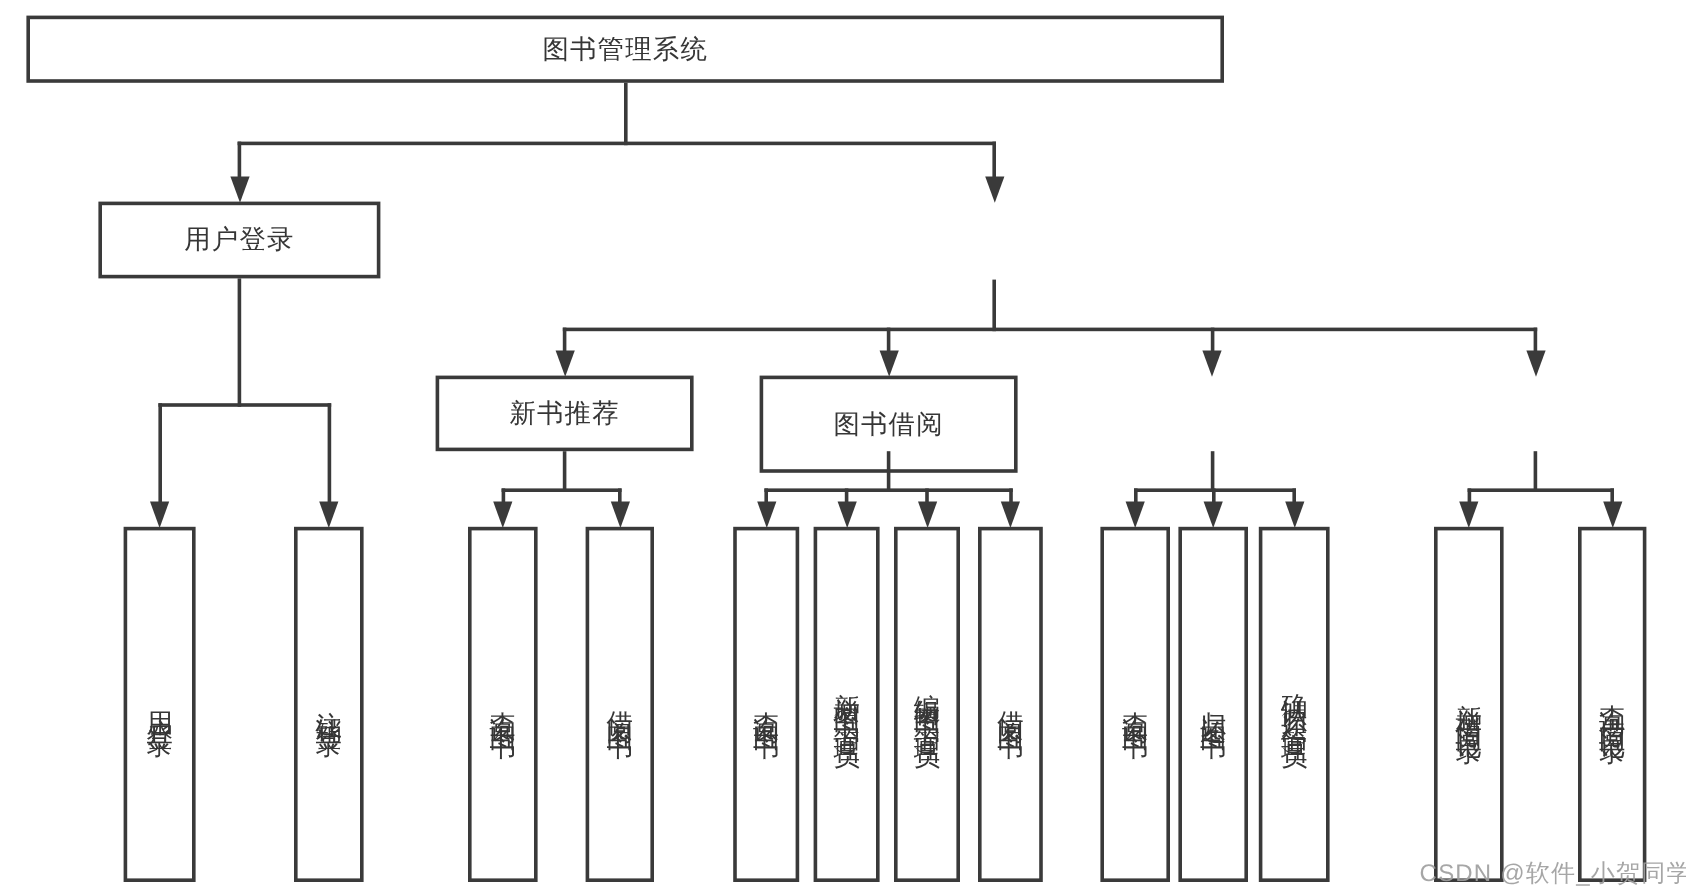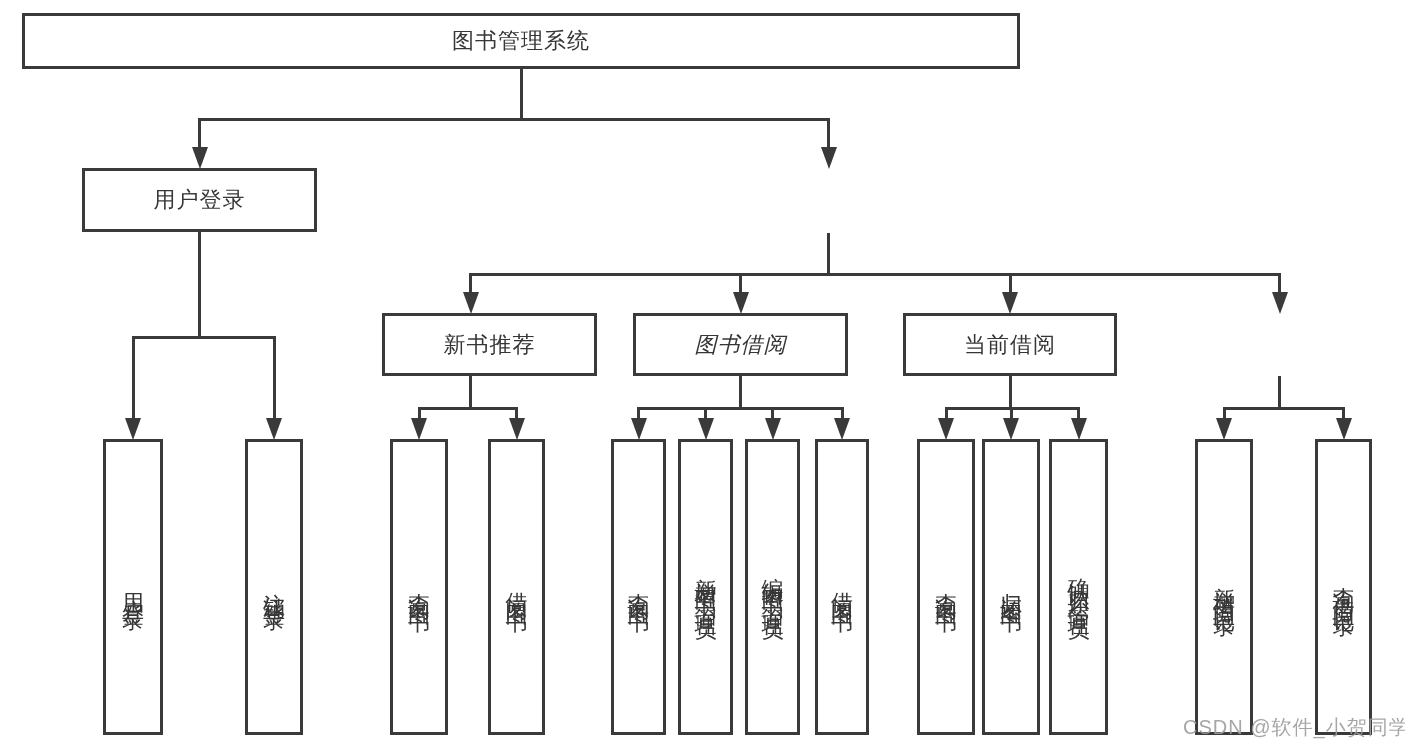--- a/index.html
+++ b/index.html
@@ -47,23 +47,22 @@
     z-index:10;
   }
 </style>
 </head>
 <body>
 
 <div id="stage">
   <div class="watermark">CSDN @软件_小贺同学</div>
 <div class="node h" style="left: 22px; top: 13px; width: 998px; height: 56px;">图书管理系统</div>
     <div class="node h" style="left: 82px; top: 168px; width: 235px; height: 64px;">用户登录</div>
-    <div class="node h" style="left: 382px; top: 313px; width: 215px; height: 63px;">新书推荐</div>
-    <div class="node h" style="left: 633px; top: 313px; width: 215px; height: 63px; font-style: italic;">图书借阅</div>
-    <div class="node h" style="left: 903px; top: 313px; width: 214px; height: 63px;">当前借阅</div>
+    <div class="node h" style="left: 363px; top: 313px; width: 215px; height: 63px;">新书推荐</div>
+    <div class="node h" style="left: 633px; top: 313px; width: 215px; height: 81px;">图书借阅</div>
     <div class="node v" style="left: 103px; top: 439px; width: 60px; height: 296px;">用户登录</div>
     <div class="node v" style="left: 245px; top: 439px; width: 58px; height: 296px;">注销登录</div>
     <div class="node v" style="left: 390px; top: 439px; width: 58px; height: 296px;">查询图书</div>
     <div class="node v" style="left: 488px; top: 439px; width: 57px; height: 296px;">借阅图书</div>
     <div class="node v" style="left: 611px; top: 439px; width: 55px; height: 296px;">查询图书</div>
     <div class="node v" style="left: 678px; top: 439px; width: 55px; height: 296px;">新增图书（管理员）</div>
     <div class="node v" style="left: 745px; top: 439px; width: 55px; height: 296px;">编辑图书（管理员）</div>
     <div class="node v" style="left: 815px; top: 439px; width: 54px; height: 296px;">借阅图书</div>
     <div class="node v" style="left: 917px; top: 439px; width: 58px; height: 296px;">查询图书</div>
     <div class="node v" style="left: 982px; top: 439px; width: 58px; height: 296px;">归还图书</div>

